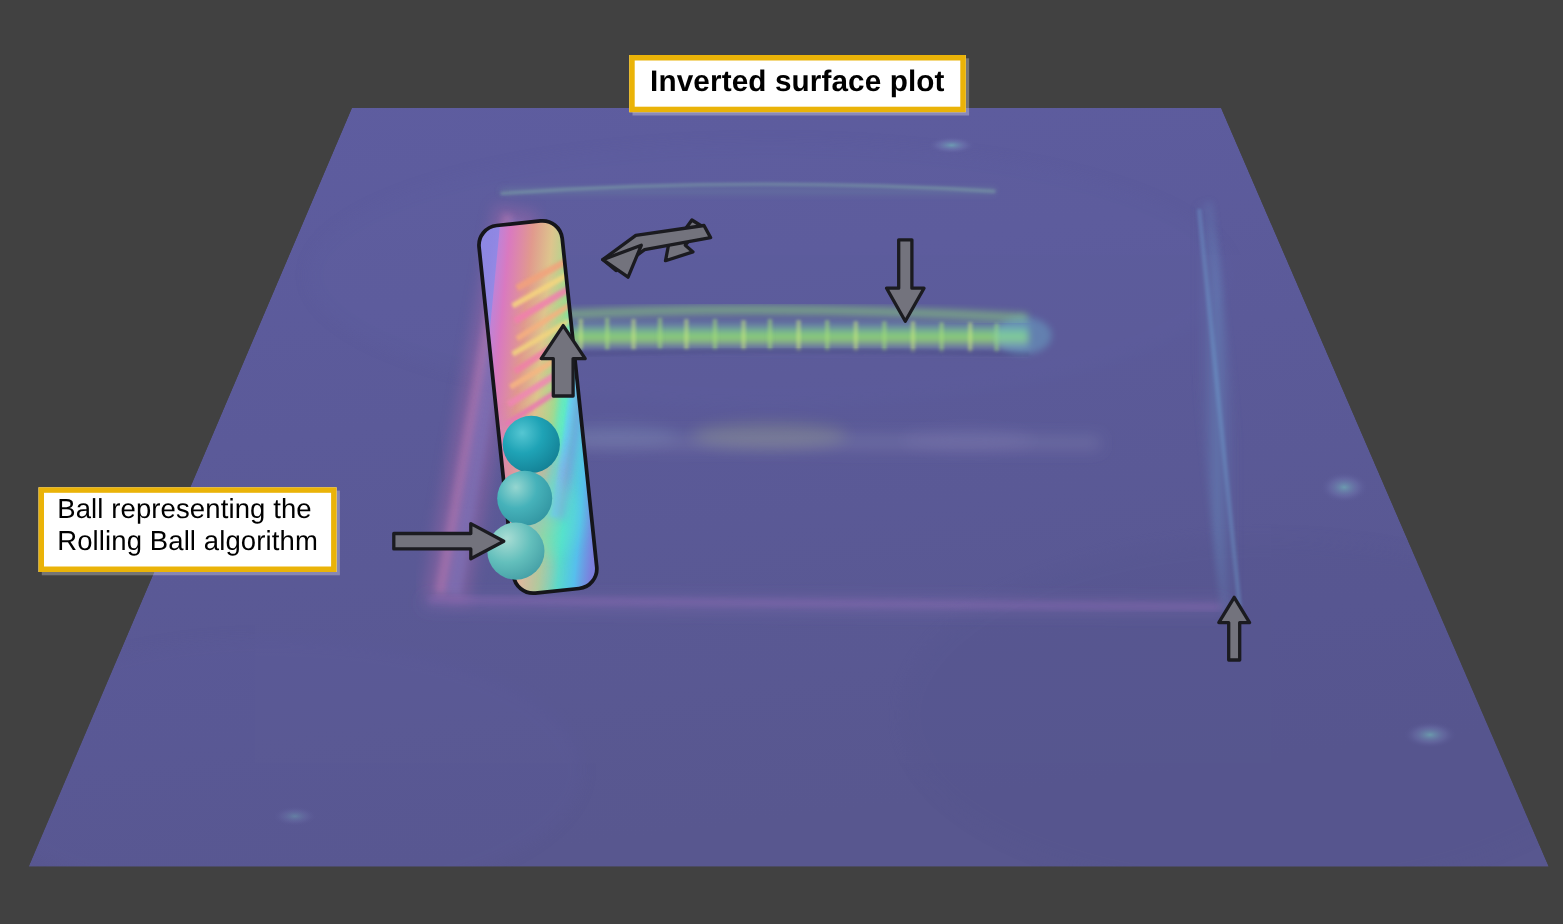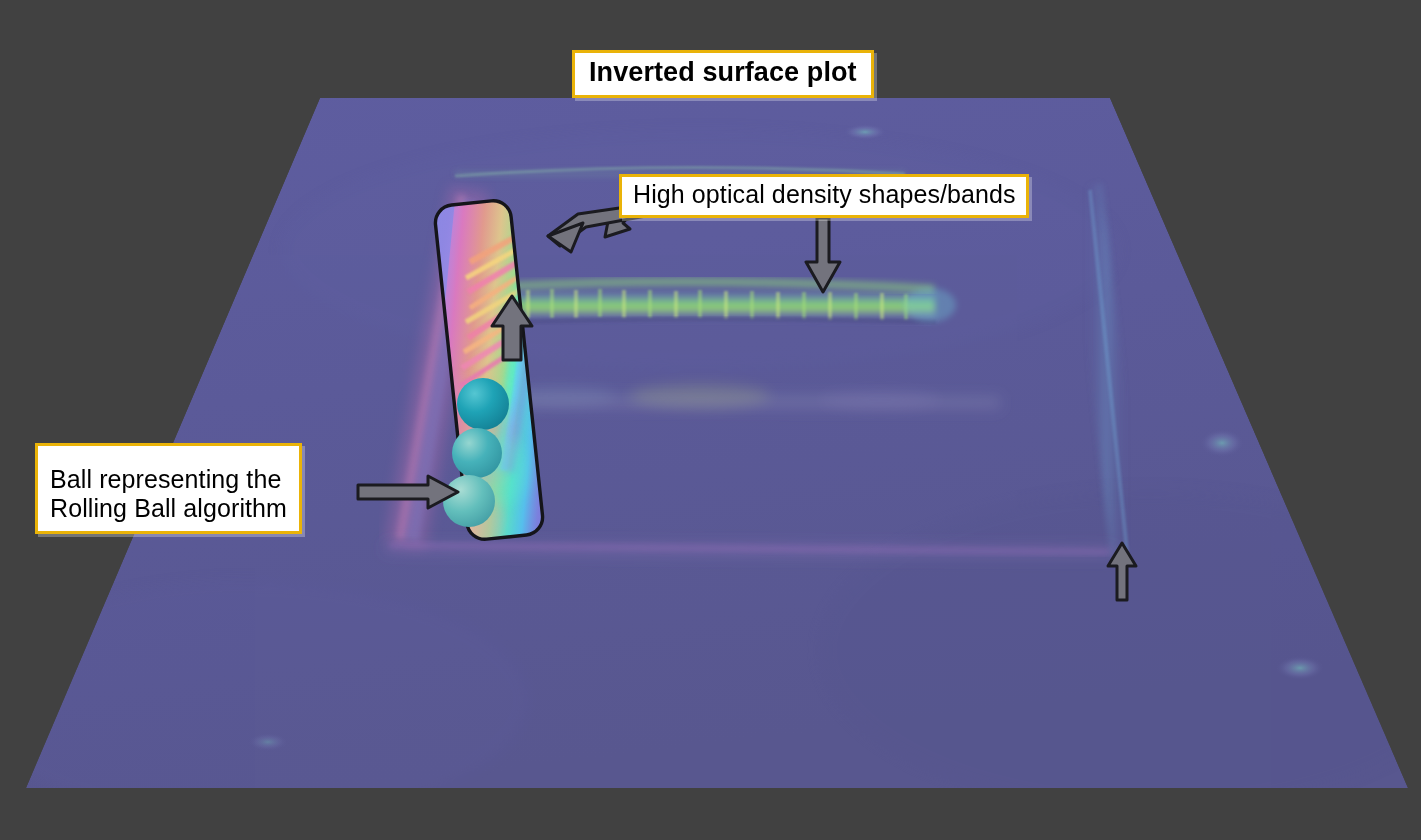--- a/index.html
+++ b/index.html
@@ -18,21 +18,21 @@
   #plot-svg {
     position: absolute;
     left: 0; top: 0;
     width: 1421px;
     height: 840px;
     display: block;
   }
   .callout {
     position: absolute;
     background: #ffffff;
-    border: 3px solid #eab308;
+    border: 5px solid #eab308;
     box-shadow: 3px 3px 0 rgba(255,255,255,0.28);
     padding: 3px 10px 5px 10px;
     color: #000000;
     line-height: 1.16;
     white-space: pre-line;
     letter-spacing: 0.1px;
   }
   #title-box {
     left: 572px;
     top: 50px;
@@ -43,21 +43,21 @@
   #label-bands {
     left: 619px;
     top: 174px;
     font-size: 25px;
     padding: 3px 10px 6px 11px;
   }
   #label-ball {
     left: 35px;
     top: 443px;
     font-size: 25px;
-    padding: 19px 12px 8px 12px;
+    padding: 1px 12px 8px 12px;
   }
   #label-membrane {
     left: 968px;
     top: 602px;
     font-size: 25px;
     padding: 3px 11px 6px 12px;
   }
 </style>
 </head>
 <body>
@@ -287,19 +287,18 @@
       <path d="M358,485 L428,485 L428,476 L458,492 L428,508 L428,499 L358,499 Z" fill="#73737d" stroke="#1b1b20" stroke-width="3" stroke-linejoin="round"></path>
     </g>
 
     <g>
       <path d="M1117,600 L1117,566 L1108,566 L1122,543 L1136,566 L1127,566 L1127,600 Z" fill="#73737d" stroke="#1b1b20" stroke-width="3" stroke-linejoin="round"></path>
     </g>
   </svg>
 
   <div class="callout" id="title-box">Inverted surface plot</div>
 
-  <div class="callout" id="label-bands">High optical density shapes/bands</div>
 
   <div class="callout" id="label-ball">Ball representing the
 Rolling Ball algorithm</div>
 
 
 </div>
 
 </body></html>

